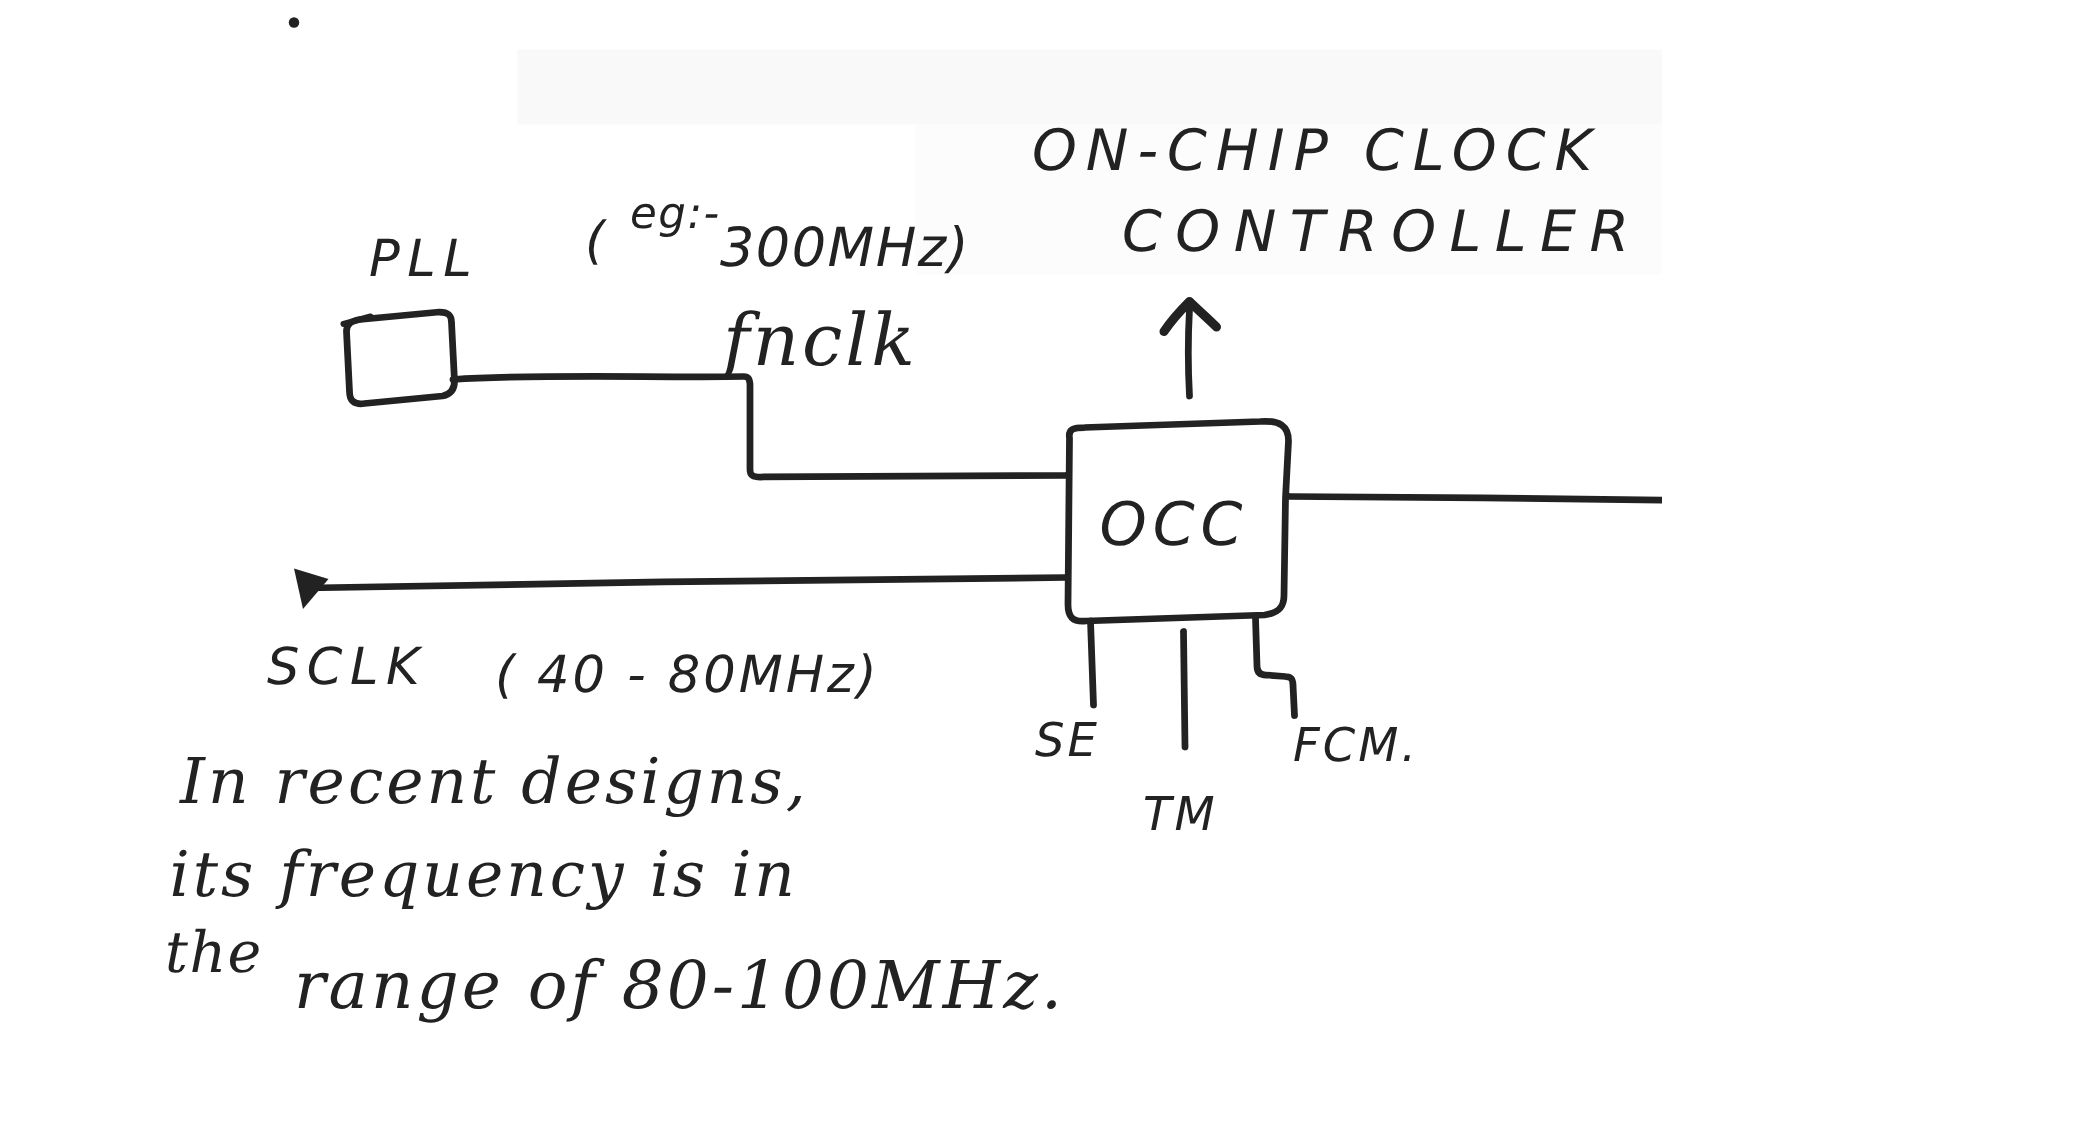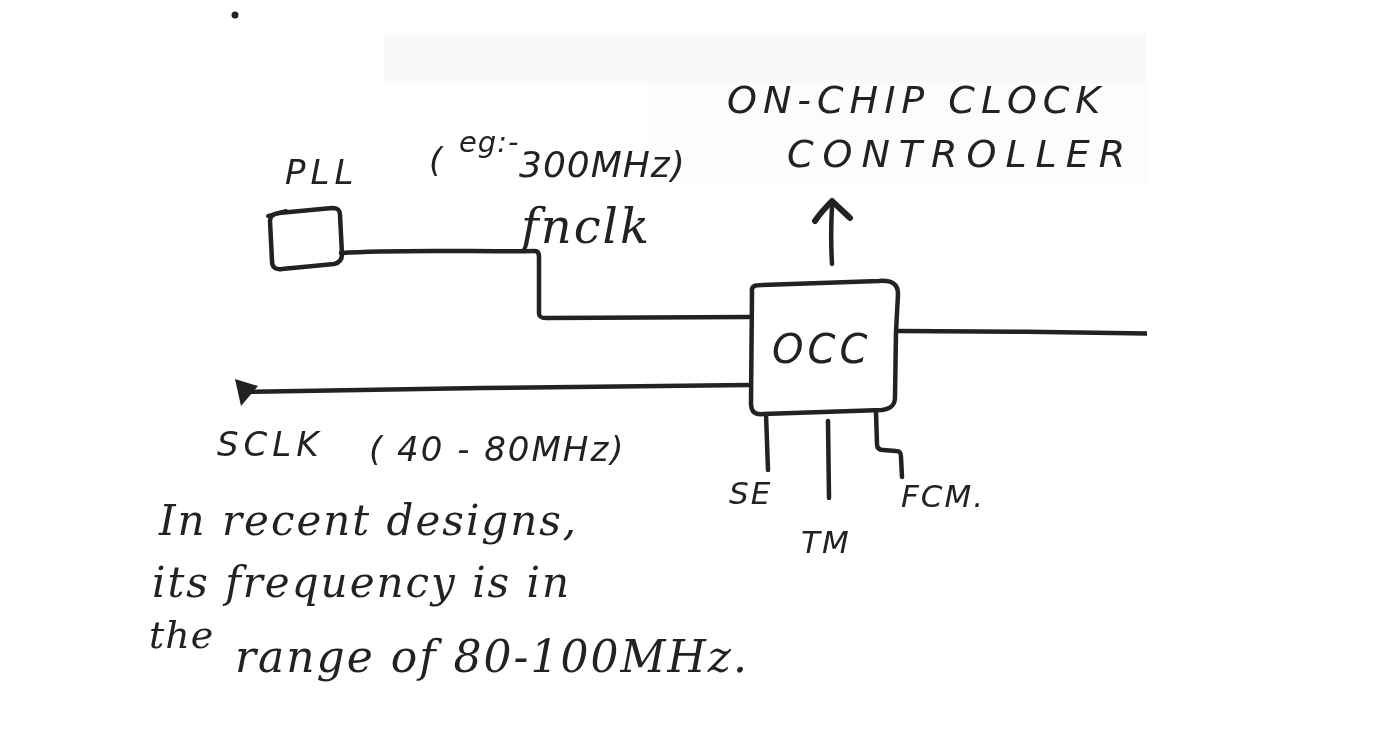--- a/index.html
+++ b/index.html
@@ -6,21 +6,20 @@
   body {
     background: var(--paper, #ffffff);
     font-family: "DejaVu Sans", sans-serif;
   }
   .canvas {
     position: relative;
     width: 1108px;
     height: 754px;
     background: var(--paper, #ffffff);
     overflow: hidden;
-    padding-left: 39px;
   }
   svg { display: block; }
   .stroke {
     fill: none;
     stroke: var(--ink, #222222);
     stroke-width: 4.5;
     stroke-linecap: round;
     stroke-linejoin: round;
   }
   .stroke.thin { stroke-width: 4; }

